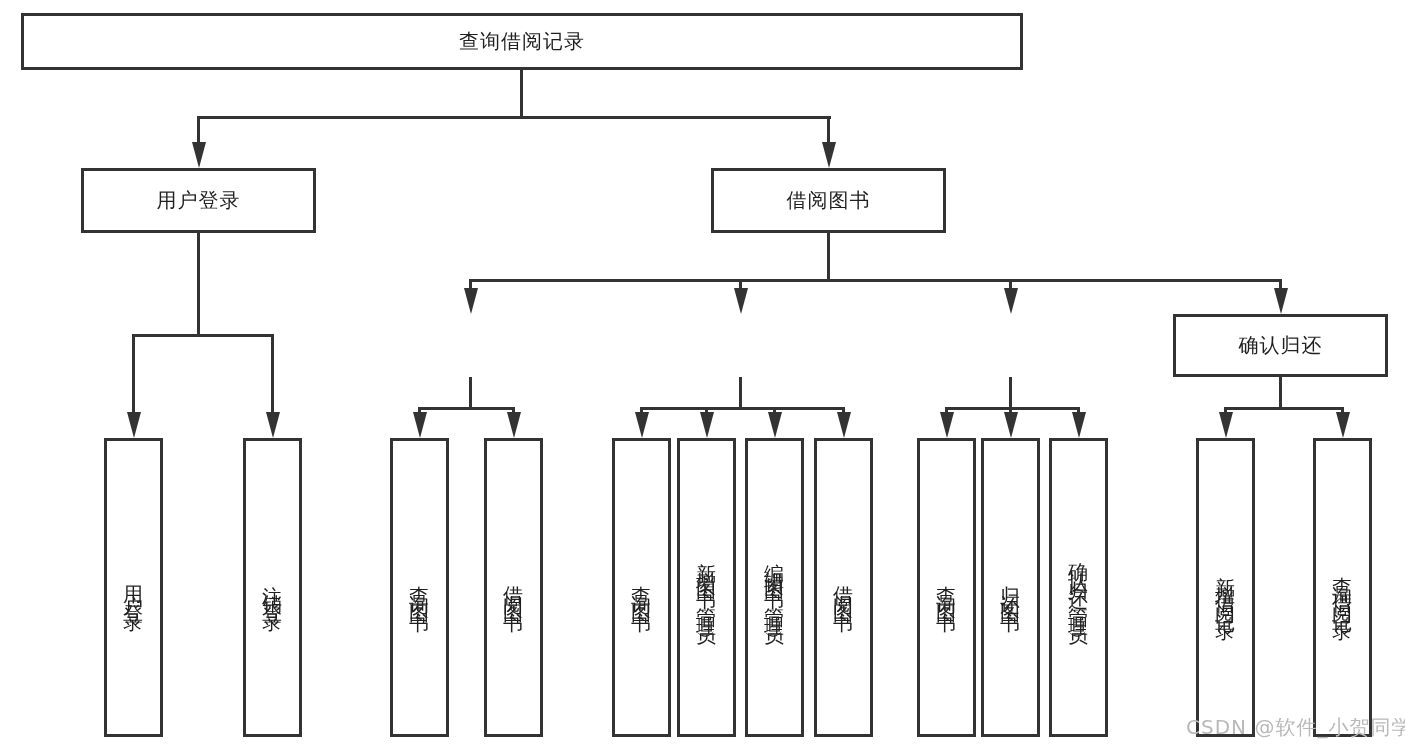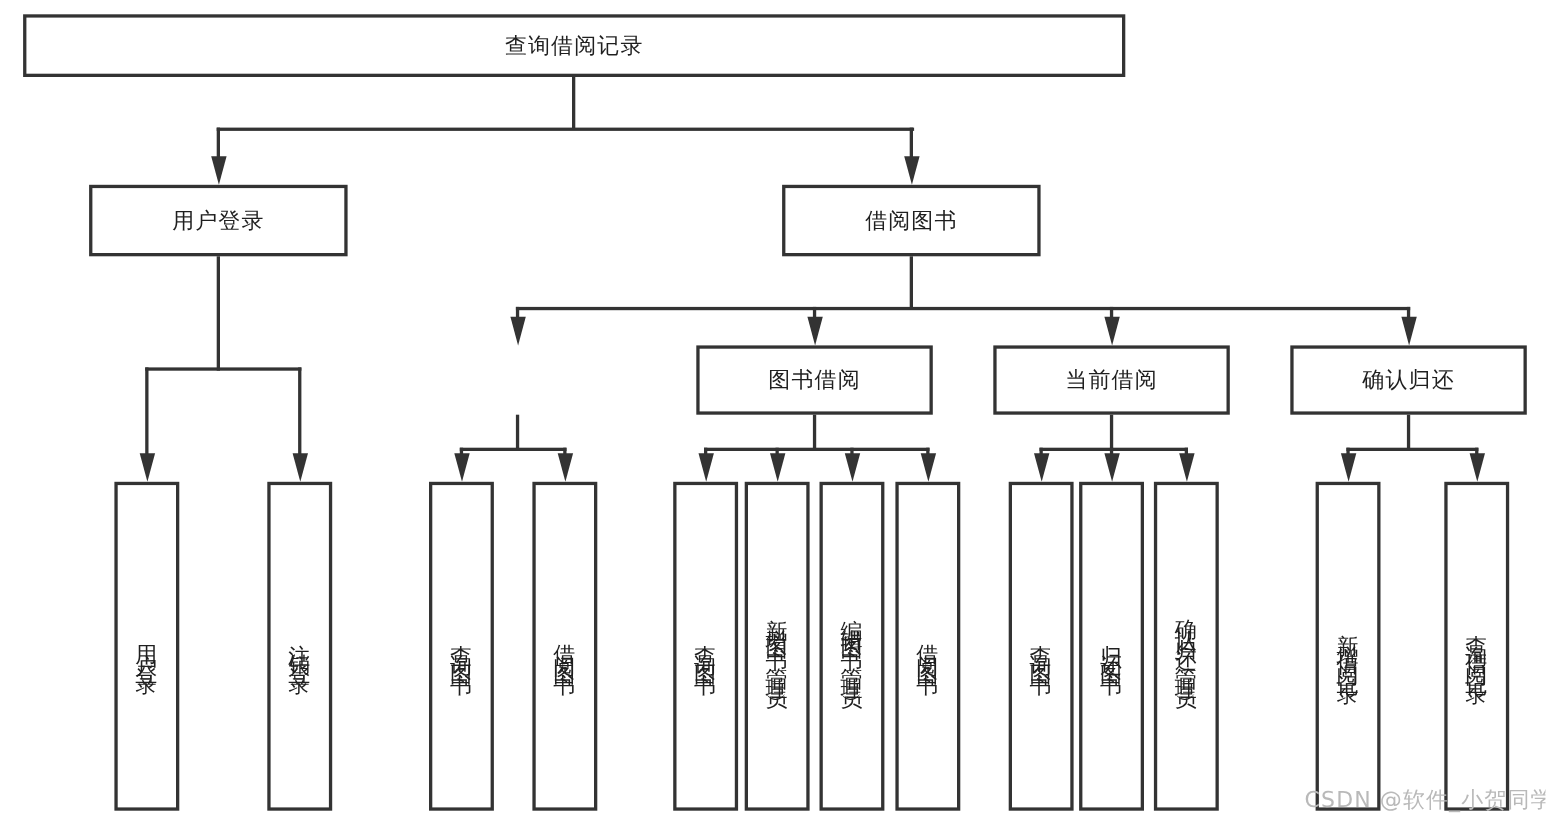--- a/index.html
+++ b/index.html
@@ -69,26 +69,20 @@
   <div class="hline" style="left:469px;top:279px;width:813px;"></div>
   <div class="vline" style="left:469px;top:279px;height:12px;"></div>
   <div class="ahead" style="left:464px;top:288px;"></div>
   <div class="vline" style="left:739px;top:279px;height:12px;"></div>
   <div class="ahead" style="left:734px;top:288px;"></div>
   <div class="vline" style="left:1009px;top:279px;height:12px;"></div>
   <div class="ahead" style="left:1004px;top:288px;"></div>
   <div class="vline" style="left:1279px;top:279px;height:12px;"></div>
   <div class="ahead" style="left:1274px;top:288px;"></div>
 
-  <div class="box" style="left:633px;top:314px;width:215px;height:63px;">
-    <span class="lbl">图书借阅</span>
-  </div>
-  <div class="box" style="left:903px;top:314px;width:215px;height:63px;">
-    <span class="lbl">当前借阅</span>
-  </div>
   <div class="box" style="left:1173px;top:314px;width:215px;height:63px;">
     <span class="lbl">确认归还</span>
   </div>
 
   <div class="vline" style="left:469px;top:377px;height:33px;"></div>
   <div class="hline" style="left:418px;top:407px;width:97px;"></div>
   <div class="vline" style="left:418px;top:407px;height:9px;"></div>
   <div class="ahead" style="left:413px;top:412px;"></div>
   <div class="vline" style="left:512px;top:407px;height:9px;"></div>
   <div class="ahead" style="left:507px;top:412px;"></div>

